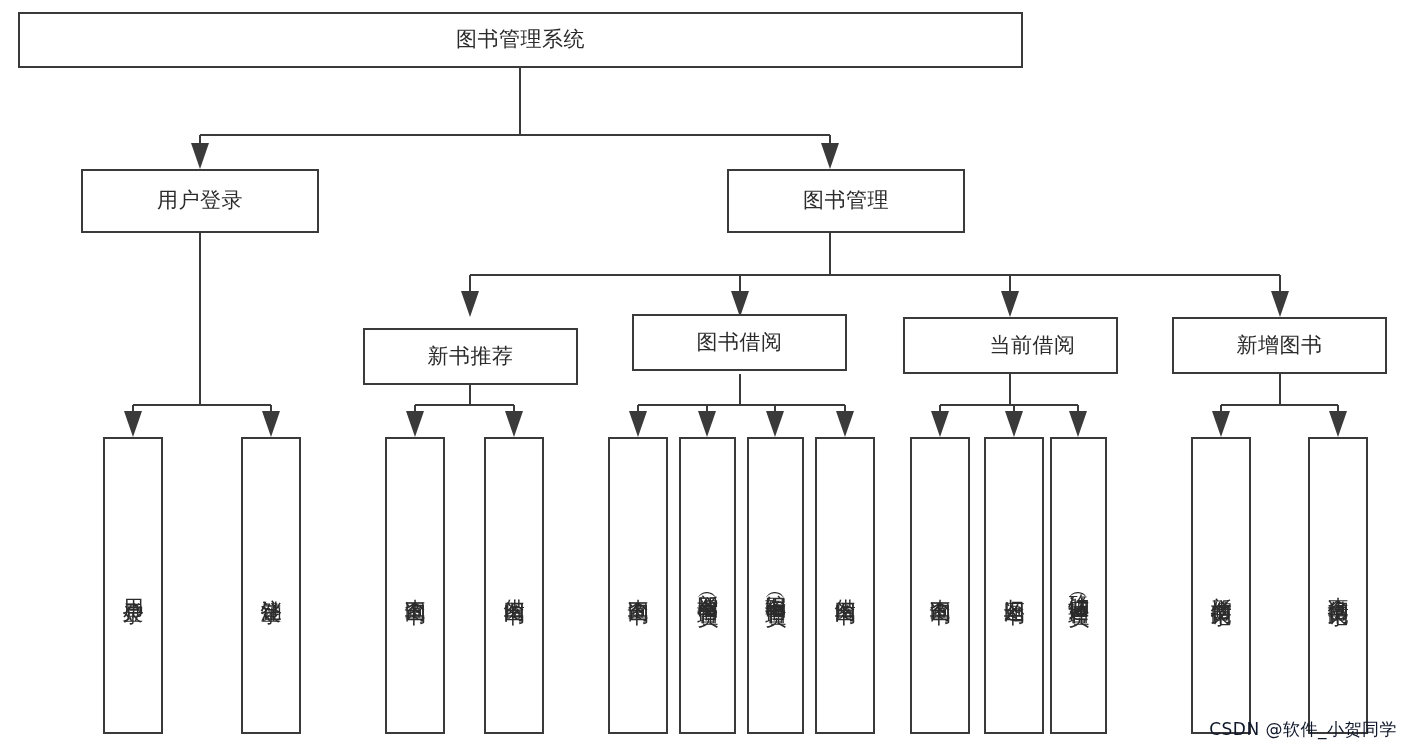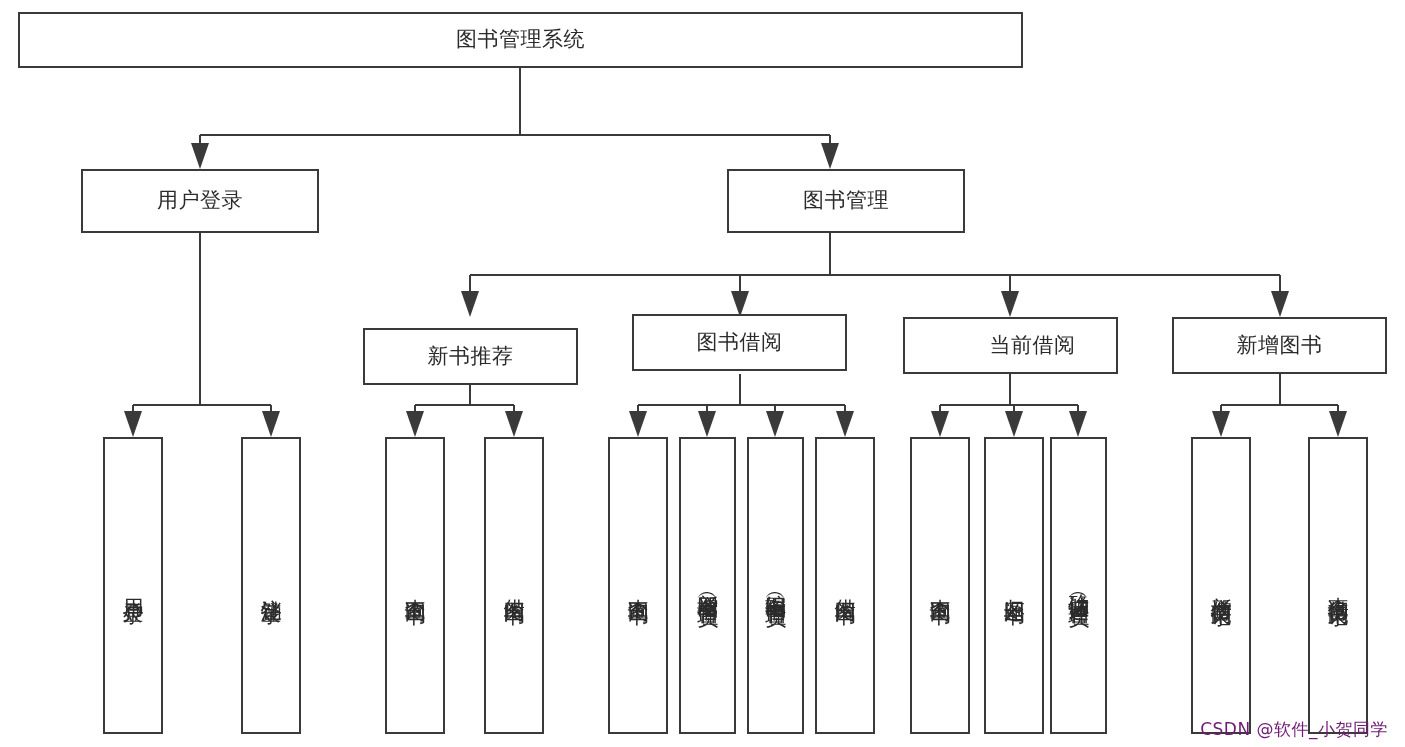--- a/index.html
+++ b/index.html
@@ -54,24 +54,24 @@
     writing-mode: vertical-rl;
     text-orientation: upright;
     letter-spacing: 2px;
   }
   .nlabel {
     display: block;
     white-space: pre-wrap;
   }
   #watermark {
     position: absolute;
-    right: 17px;
+    right: 8px;
     bottom: 6px;
     font-size: 17px;
-    color: #701a75;
+    color: #0f172a;
     z-index: 3;
     letter-spacing: 0.5px;
     white-space: nowrap;
   }
 </style>
 </head>
 <body>
 
 <div id="canvas">
   <svg id="wires" viewBox="0 0 1405 747">

